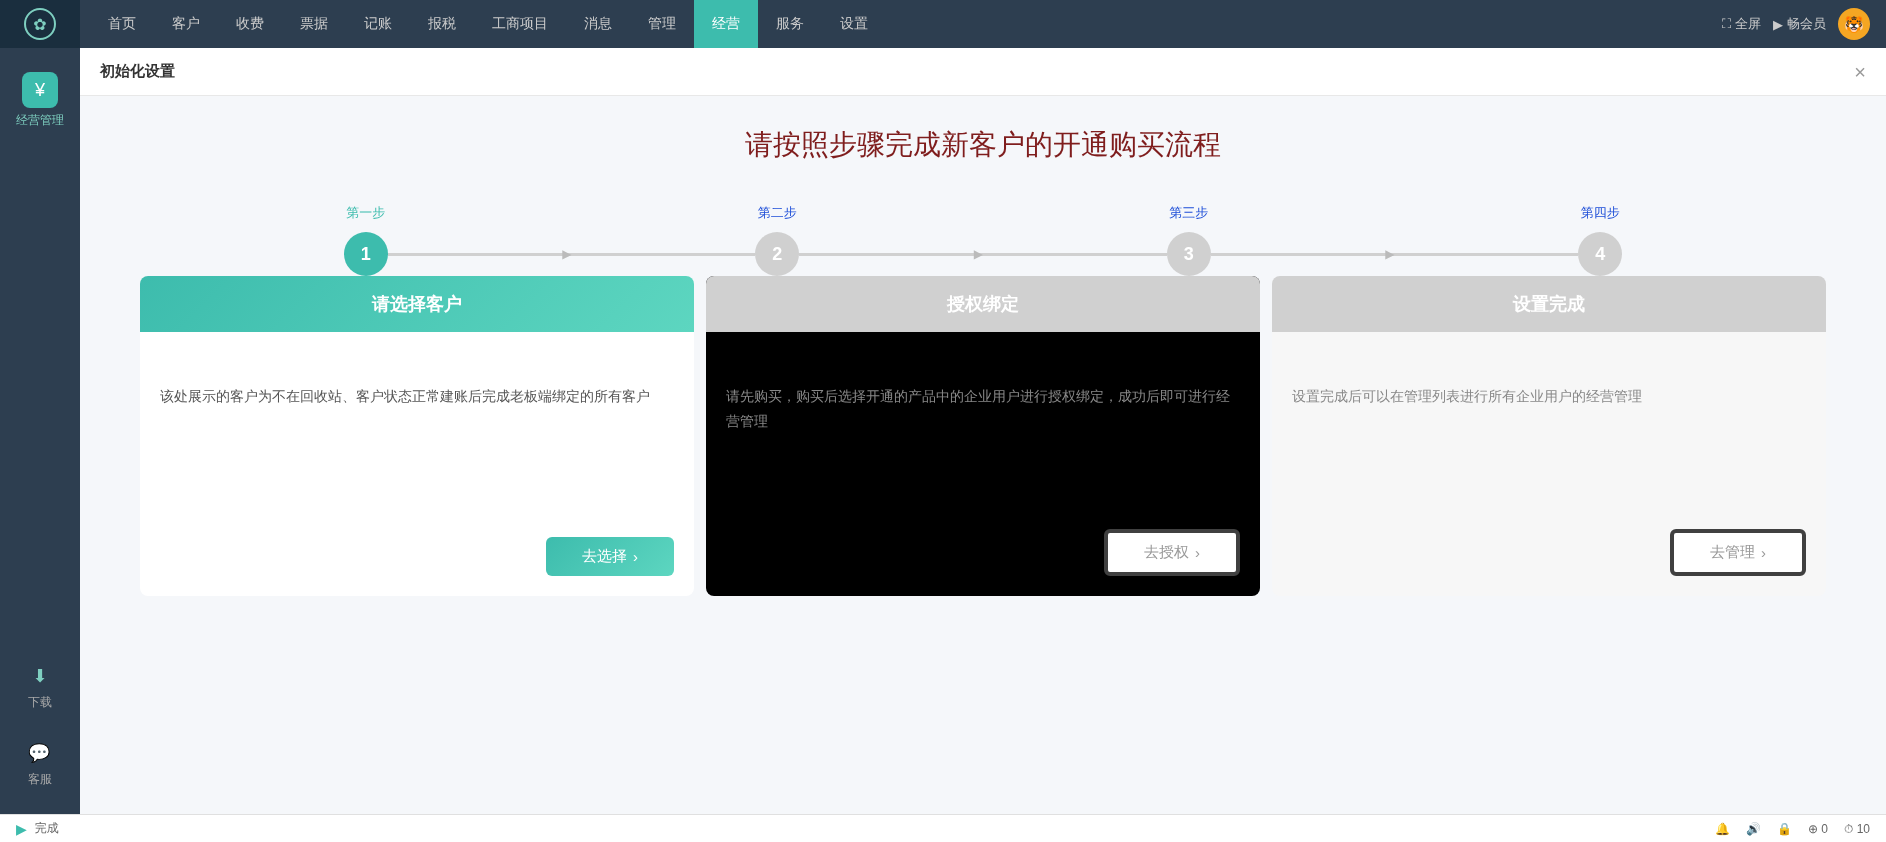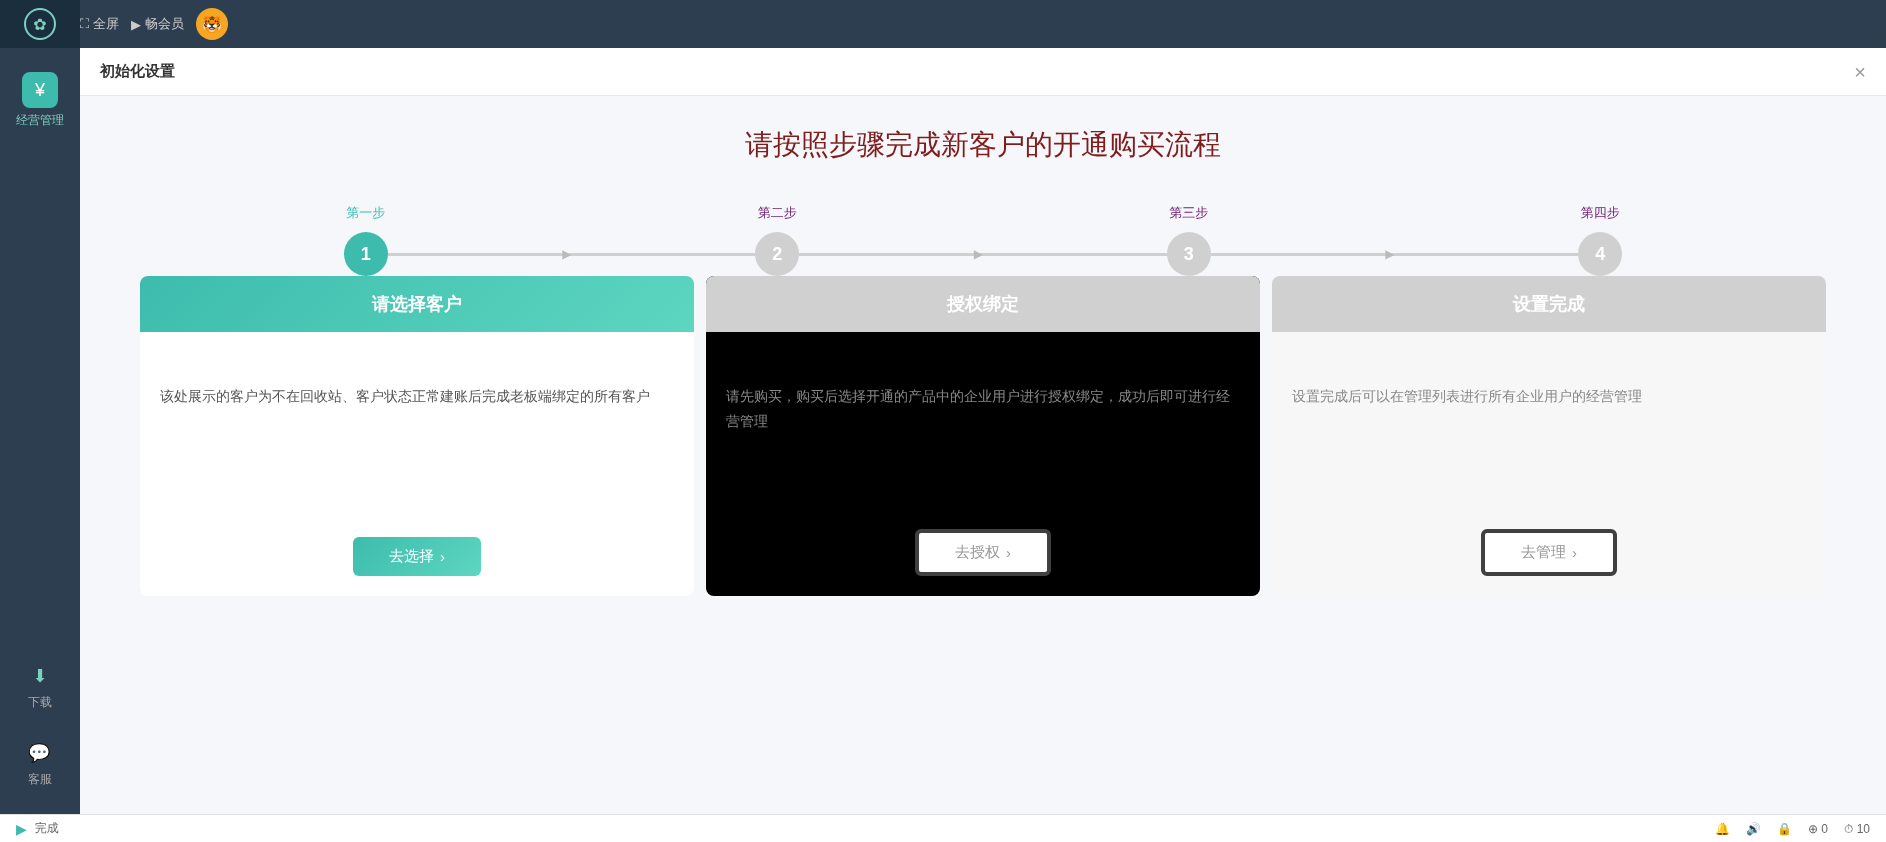--- a/index.html
+++ b/index.html
@@ -130,21 +130,21 @@
     }
     .process-heading {
       text-align: center;
       font-size: 28px;
       color: #7f1d1d;
       margin-bottom: 40px;
       font-weight: normal;
     }
     .step-label {
       font-size: 13px;
-      color: #701a75;
+      color: #1d4ed8;
       margin-bottom: 10px;
     }
     .step-label.active { color: #3dbcad; }
     .step-circle {
       width: 44px; height: 44px;
       border-radius: 50%;
       display: flex; align-items: center; justify-content: center;
       font-size: 18px; font-weight: bold;
       color: #fff;
       flex-shrink: 0;
@@ -183,21 +183,21 @@
       padding: 20px;
       flex: 1;
       font-size: 14px;
       color: #555;
       line-height: 1.8;
       margin-top: 32px;
     }
     .card-footer {
       padding: 16px 20px 20px;
       display: flex;
-      justify-content: center;
+      justify-content: flex-end;
     }
     .card-btn {
       padding: 10px 36px;
       border-radius: 6px;
       font-size: 15px;
       cursor: pointer;
       border: none;
       display: flex; align-items: center; gap: 6px;
     }
     .card-btn.active {
@@ -226,20 +226,34 @@
     .statusbar-right { margin-left: auto; display: flex; align-items: center; gap: 16px; }
     .play-btn { font-size: 14px; color: #3dbcad; }
   </style>
 </head>
 <body>
 
 <div class="top-nav">
   <div class="nav-logo">
     <div class="nav-logo-icon">✿</div>
   </div>
+  <div class="nav-items">
+    <div class="nav-item">首页</div>
+    <div class="nav-item">客户</div>
+    <div class="nav-item">收费</div>
+    <div class="nav-item">票据</div>
+    <div class="nav-item">记账</div>
+    <div class="nav-item">报税</div>
+    <div class="nav-item">工商项目</div>
+    <div class="nav-item">消息</div>
+    <div class="nav-item">管理</div>
+    <div class="nav-item active">经营</div>
+    <div class="nav-item">服务</div>
+    <div class="nav-item">设置</div>
+  </div>
   <div class="nav-right">
     <div class="nav-right-item">
       <span>⛶</span>
       <span>全屏</span>
     </div>
     <div class="nav-right-item">
       <span>▶</span>
       <span>畅会员</span>
     </div>
     <div class="avatar-circle">🐯</div>

